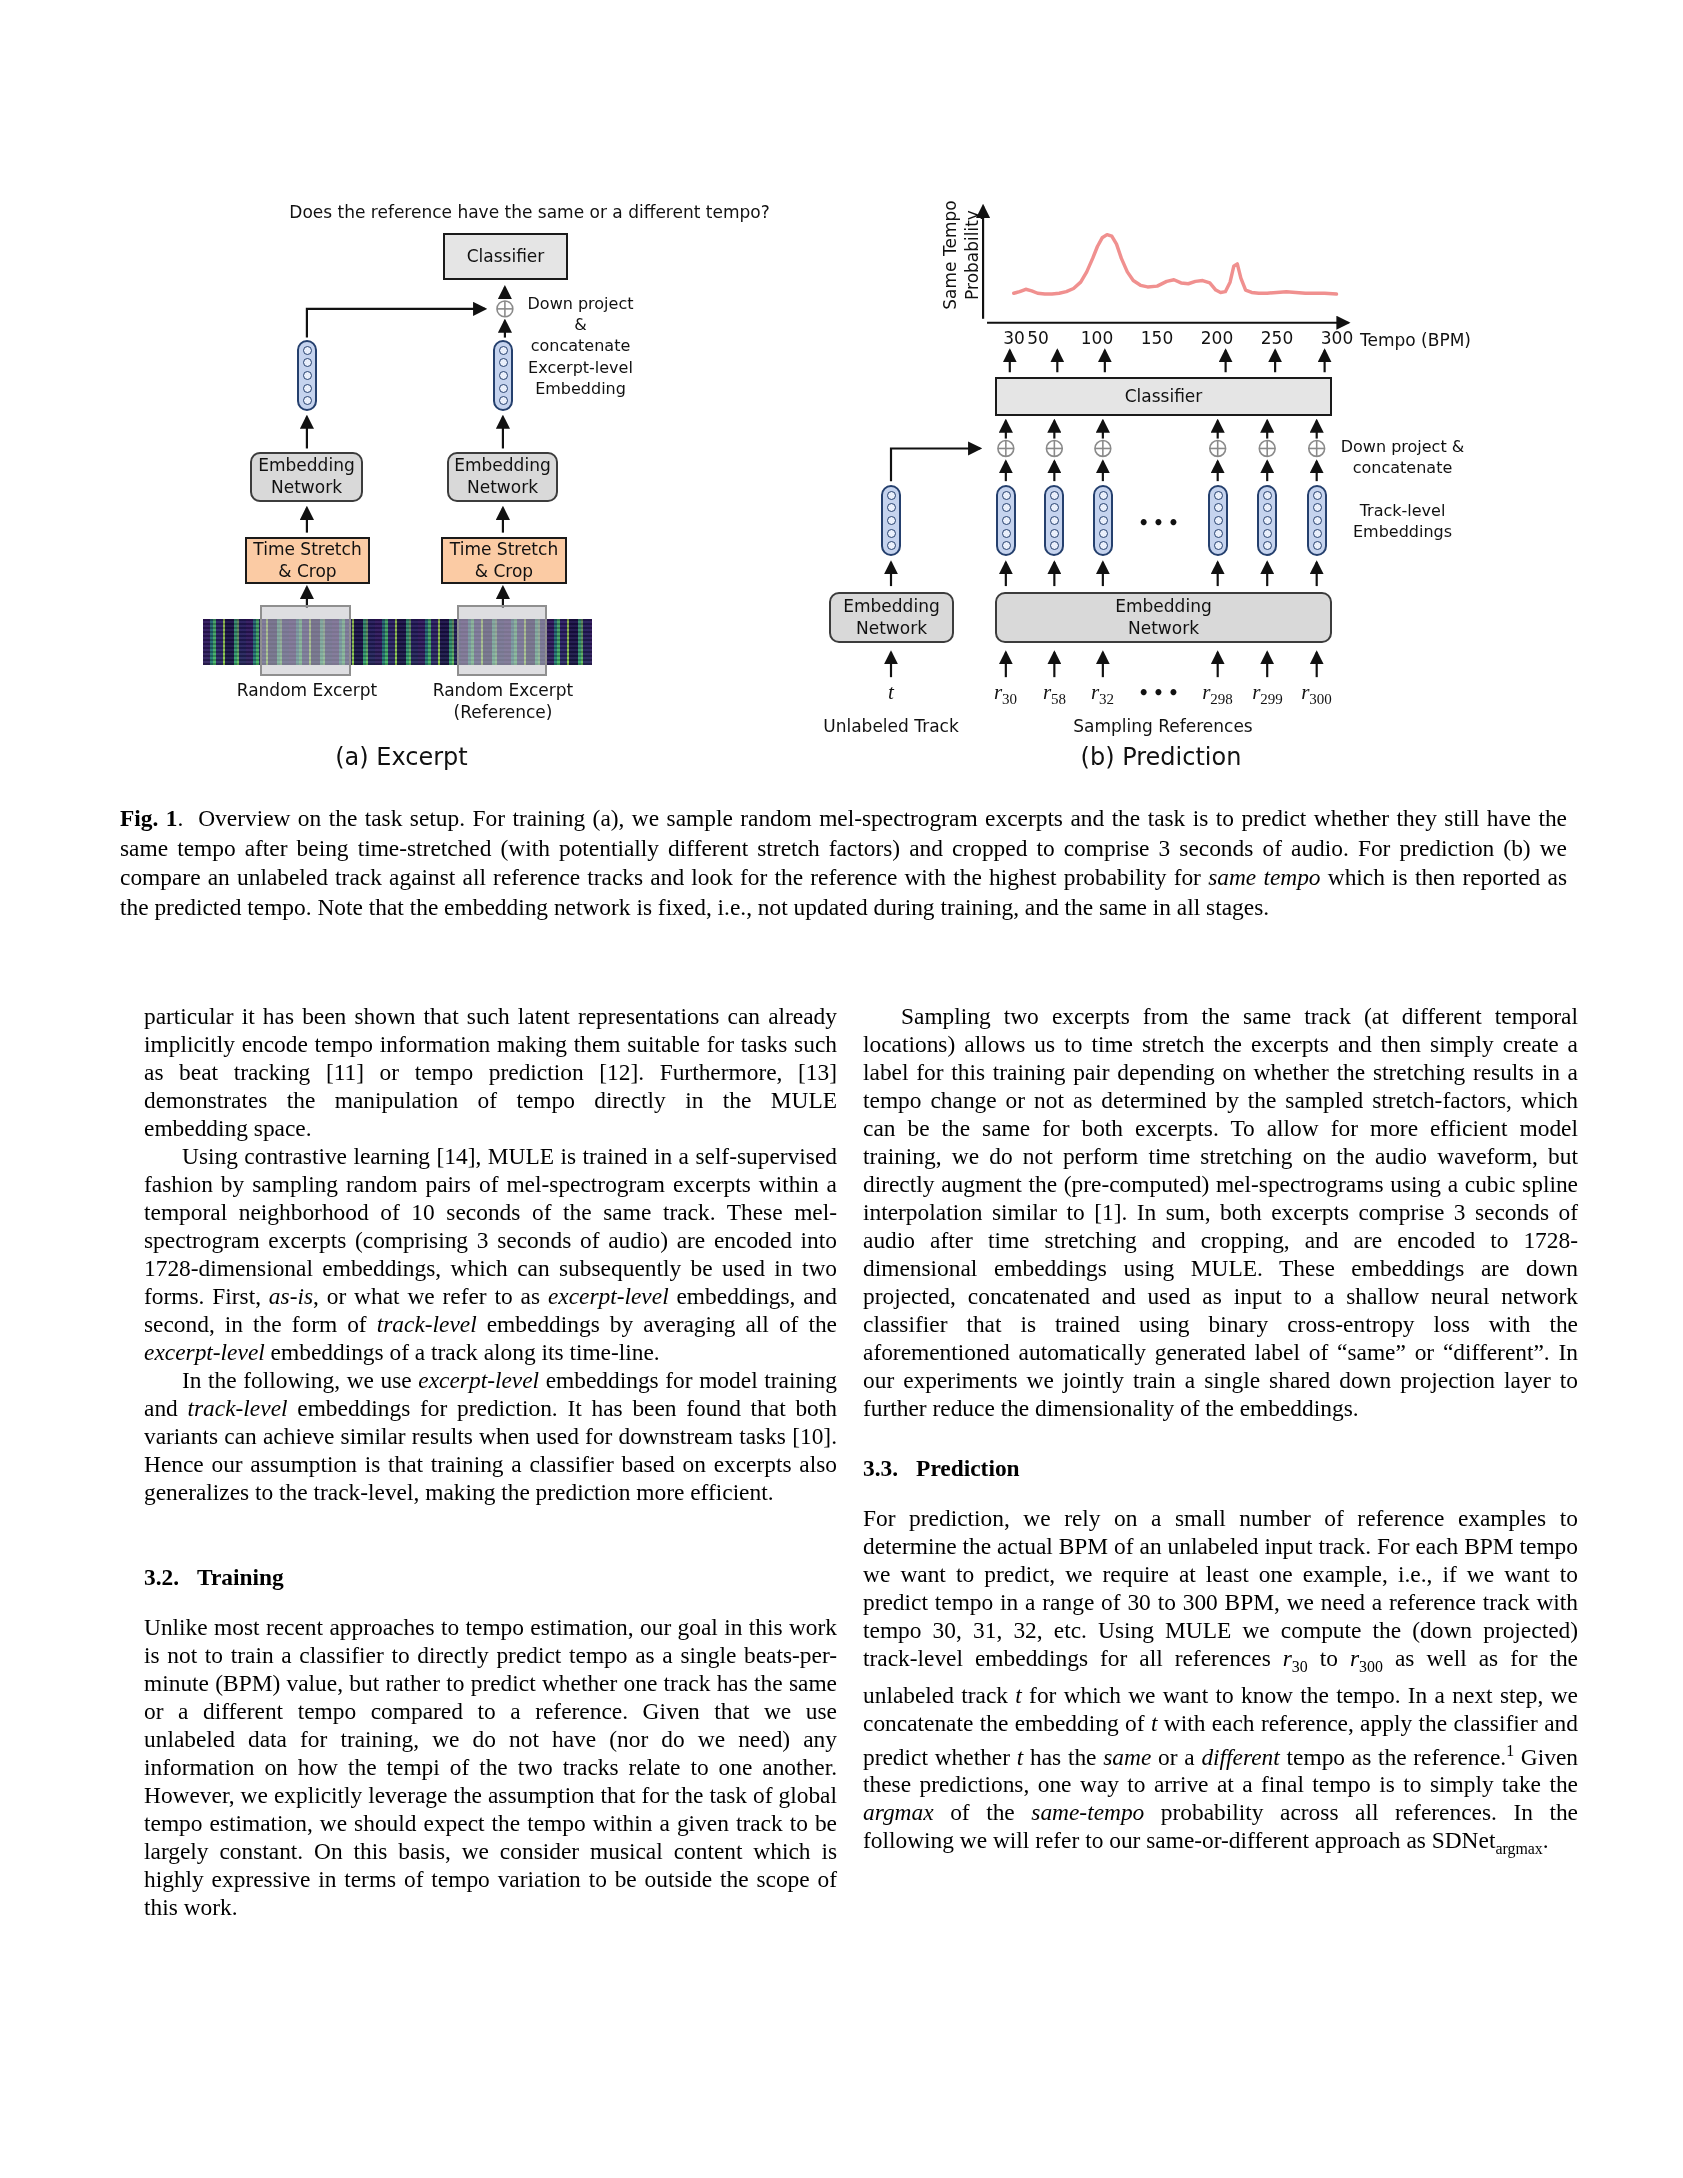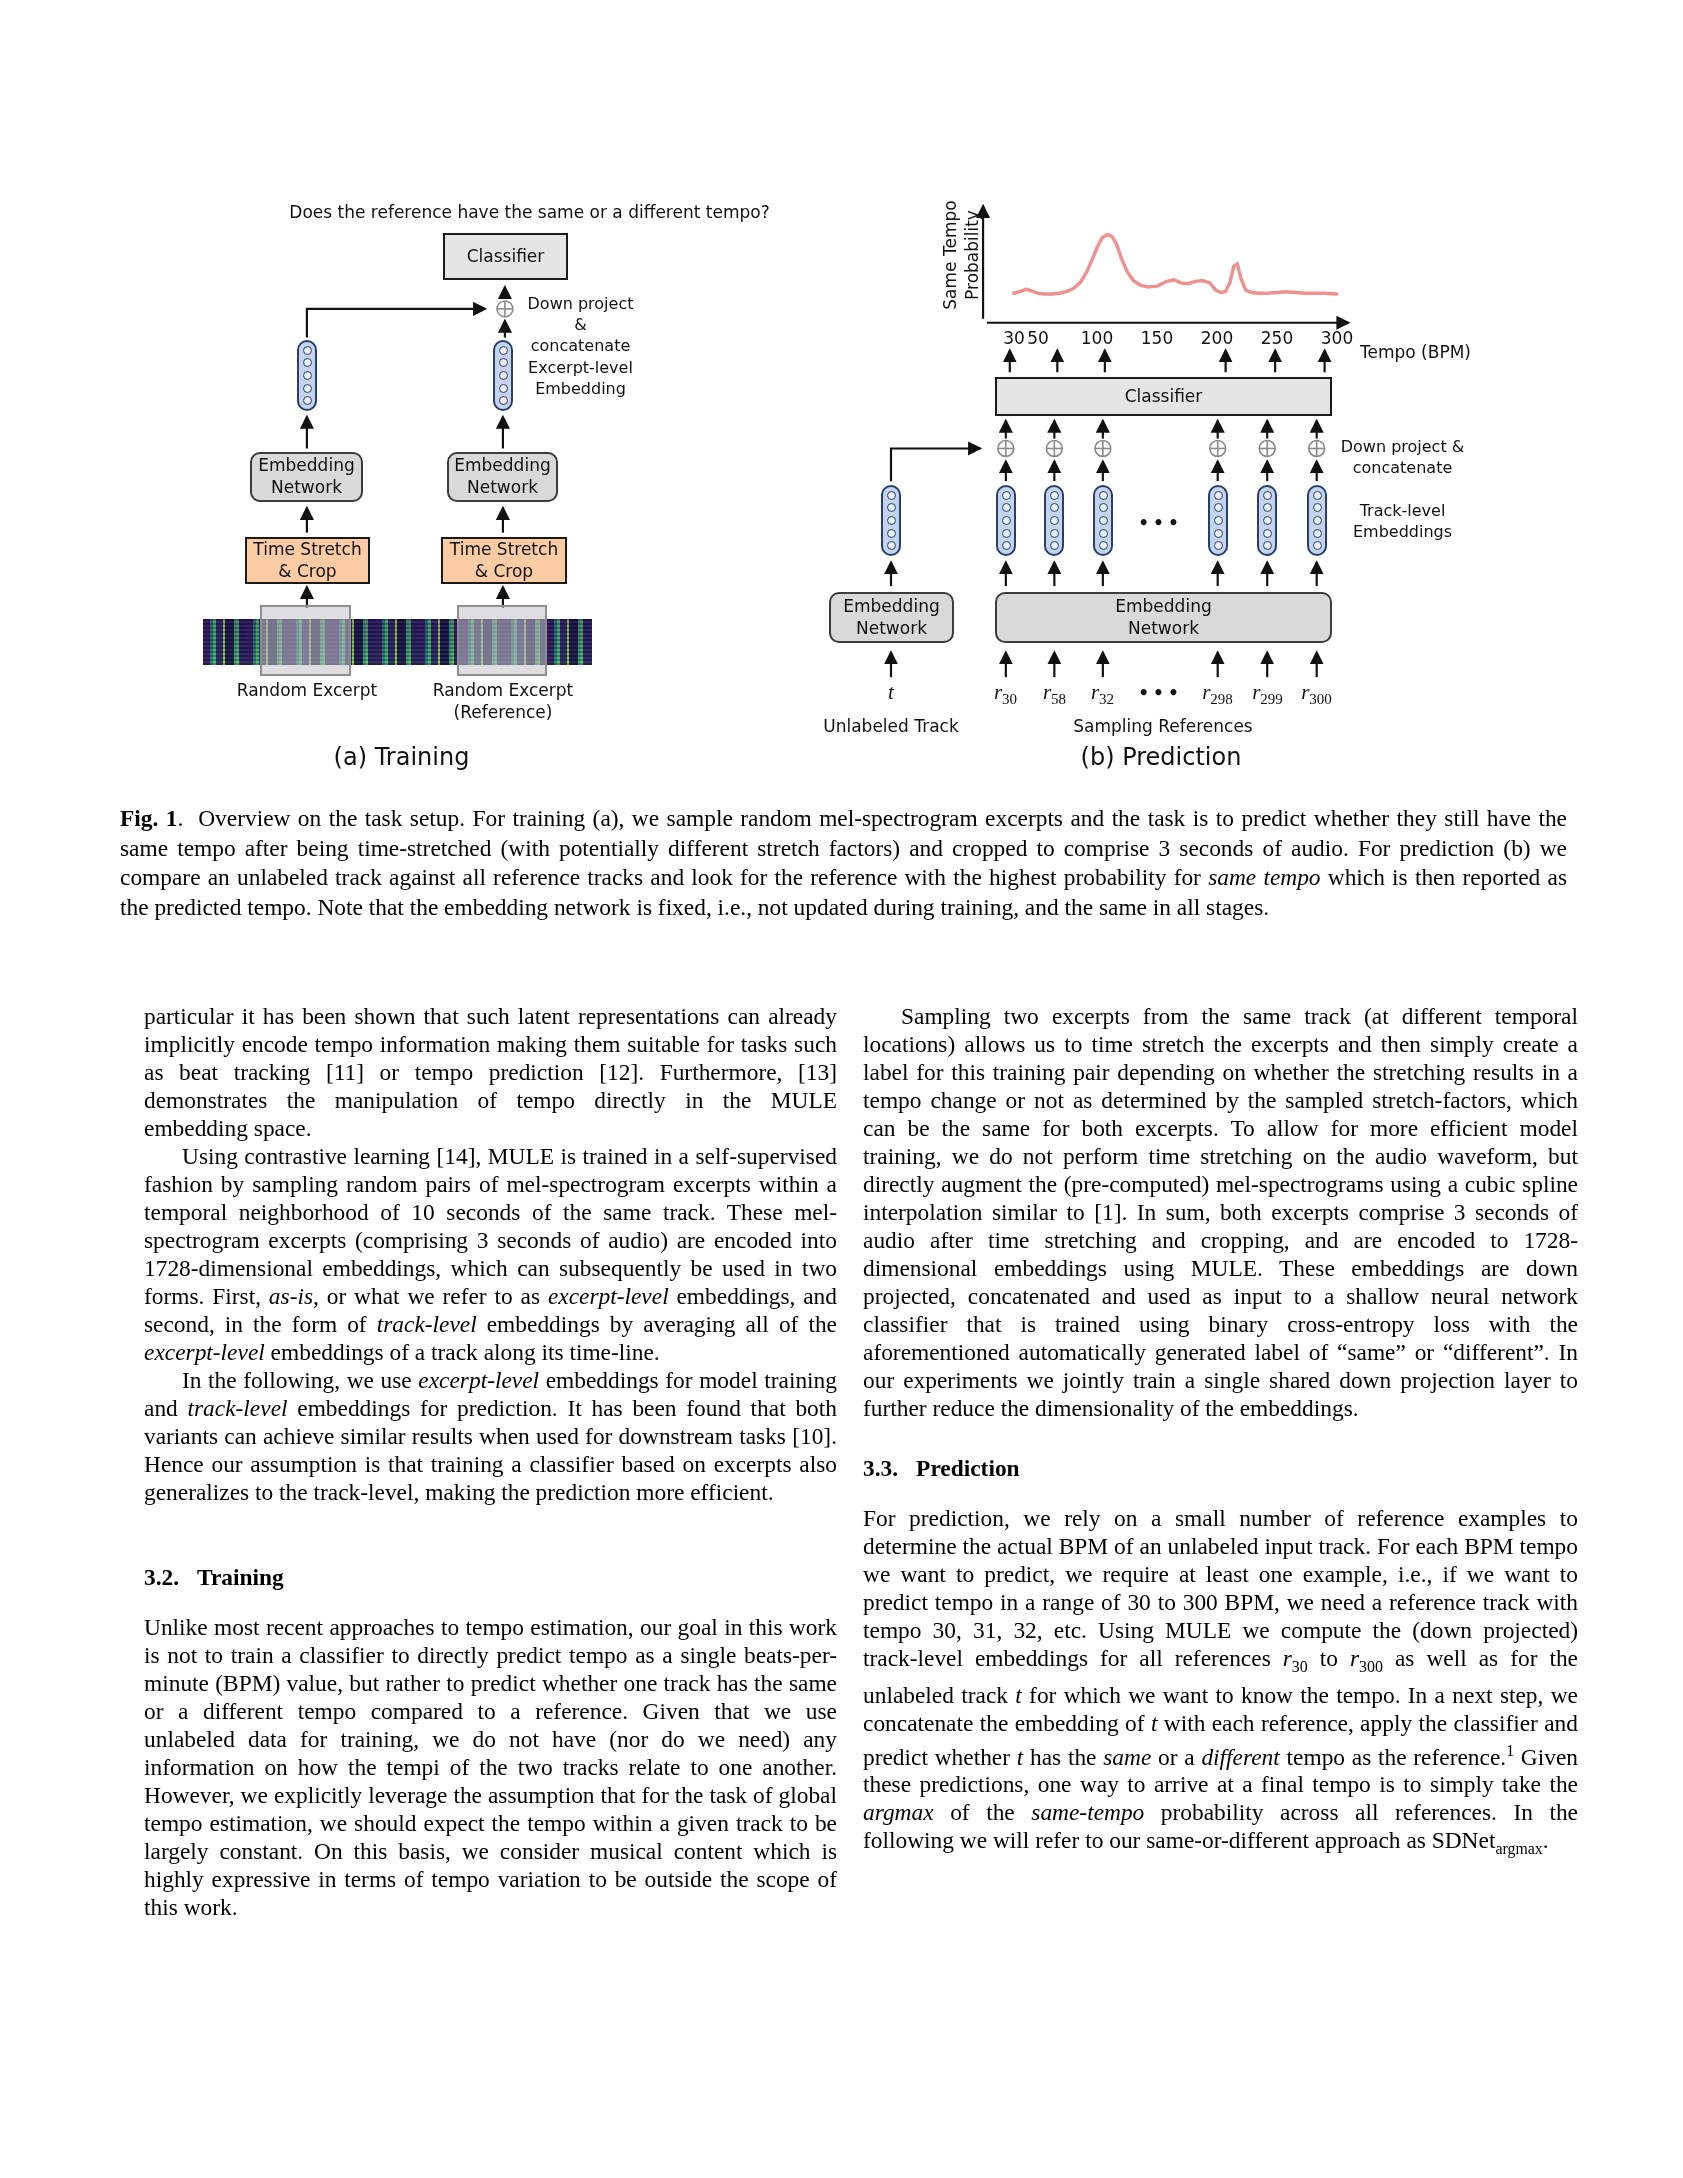--- a/index.html
+++ b/index.html
@@ -206,34 +206,34 @@
     </div>
 
   <div class="spect"></div>
   <div class="excerpt" style="left:260px;"></div>
   <div class="excerpt" style="left:457px;width:90px;"></div>
 
   <div class="lbl center" style="left:228px;top:679px;width:158px;">Random Excerpt</div>
   <div class="lbl center pre" style="left:424px;top:679px;width:158px;">Random Excerpt
 (Reference)</div>
 
-  <div class="subcap" style="left:327px;top:743px;width:149px;">(a) Training</div>
+  <div class="subcap" style="left:327px;top:743px;width:149px;">(a) Excerpt</div>
 
   <div class="lbl ylab" style="left:879px;top:231px;width:168px;height:48px;">Same Tempo Probability</div>
 
   <div id="tick-row" style="position:absolute;left:0;top:328px;">
       <span style="left: 1014px;">30</span>
       <span style="left: 1038px;">50</span>
       <span style="left: 1097px;">100</span>
       <span style="left: 1157px;">150</span>
       <span style="left: 1217px;">200</span>
       <span style="left: 1277px;">250</span>
       <span style="left: 1337px;">300</span>
     </div>
-  <div class="lbl" style="left:1360px;top:329px;margin-top:12px;">Tempo (BPM)</div>
+  <div class="lbl" style="left:1360px;top:329px;">Tempo (BPM)</div>
 
   <div class="box red" style="left:995px;top:377px;width:337px;height:39px;">
       <span>Classifier</span>
     </div>
 
   <div class="lbl side" style="left:1340px;top:436px;width:125px;">Down project &amp;
 concatenate</div>
   <div class="lbl side" style="left:1340px;top:500px;width:125px;">Track-level
 Embeddings</div>
 

